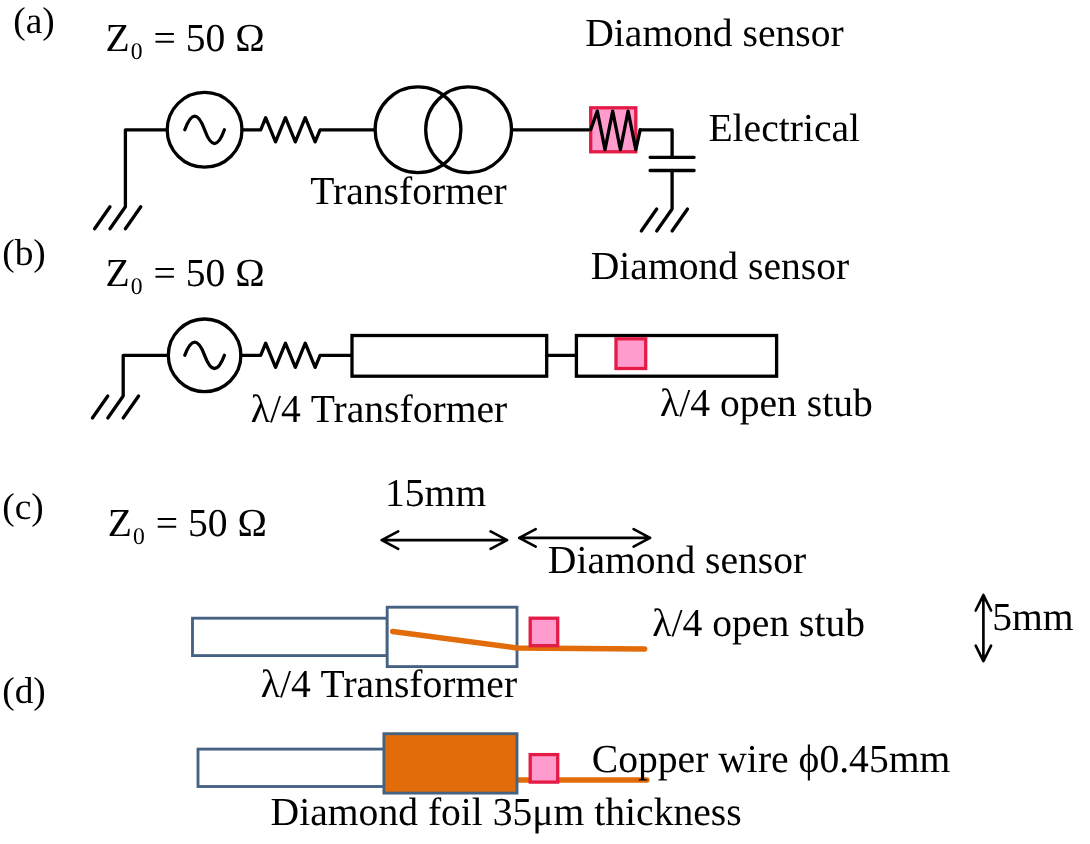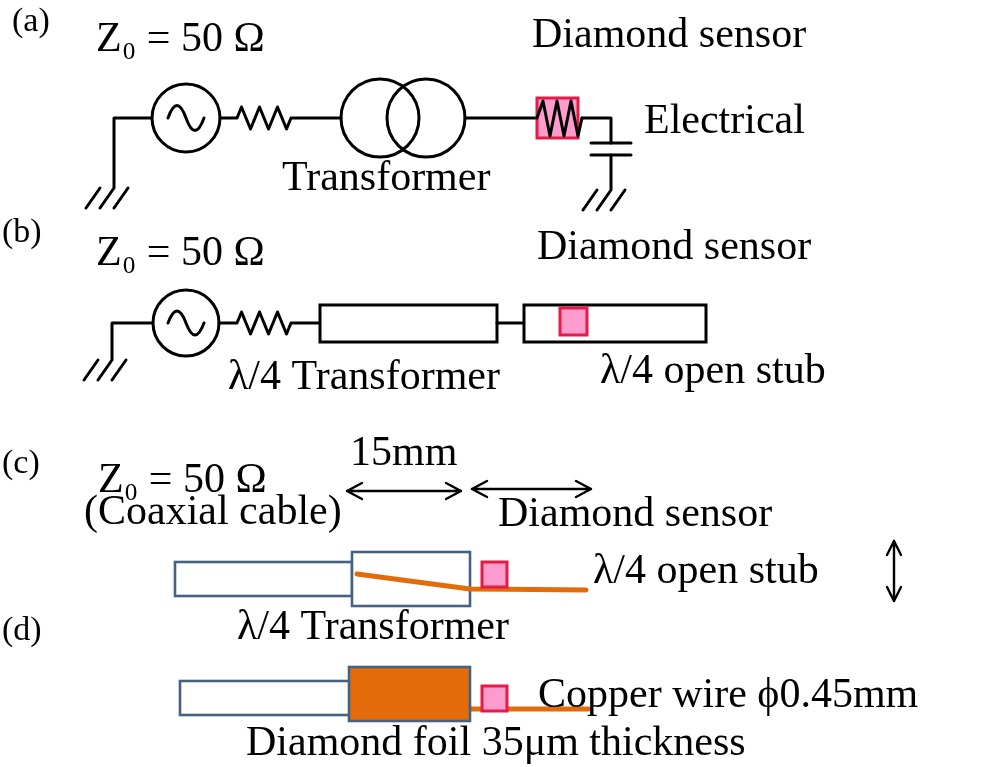--- a/index.html
+++ b/index.html
@@ -4,21 +4,21 @@
 <style>
   html,body{margin:0;padding:0;background:#fff;}
   #canvas{
     position:relative;width:991px;height:767px;
     background:var(--background,#fff);
     font-family:"Liberation Serif","DejaVu Serif",serif;
     color:var(--ink,#000);
     overflow:hidden;
   }
   #drawing{position:absolute;left:0;top:0;}
-  .lbl{position:absolute;white-space:nowrap;font-size:42px;line-height:1.04;}
+  .lbl{position:absolute;white-space:nowrap;font-size:36px;line-height:1.04;}
   .tag{font-size:34px;}
   .wire{stroke:var(--ink,#000);stroke-width:3;fill:none;stroke-linecap:round;stroke-linejoin:round;}
   .thin{stroke-width:2.4;}
   .comp{stroke:var(--ink,#000);stroke-width:3;fill:#fff;}
   .pinkbox{fill:var(--pink-fill,#ff9ccd);stroke:var(--pink-stroke,#e31b46);stroke-width:3;}
   .orangewire{stroke:var(--orange,#e16c09);stroke-width:5;fill:none;stroke-linecap:round;stroke-linejoin:round;}
   .bluebox{fill:#fff;stroke:var(--box-border,#466283);stroke-width:2.6;}
   .orangebox{fill:var(--orange,#e16c09);stroke:var(--box-border,#466283);stroke-width:2.6;}
 </style>
 </head>
@@ -80,22 +80,22 @@
 
   <div class="lbl tag" style="left:2px;top:213px">(b)</div>
   <div class="lbl" style="left:96px;top:230px">Z₀ = 50 Ω</div>
   <div class="lbl" style="left:537px;top:224px">Diamond sensor</div>
   <div class="lbl" style="left:228px;top:354px">λ/4 Transformer</div>
   <div class="lbl" style="left:600px;top:348px">λ/4 open stub</div>
 
   <div class="lbl tag" style="left:2px;top:444px">(c)</div>
   <div class="lbl" style="left:350px;top:430px">15mm</div>
   <div class="lbl" style="left:98px;top:457px">Z₀ = 50 Ω</div>
-  <div class="lbl" style="left:84px;top:489px">(Coaxial cable)</div>
   <div class="lbl" style="left:498px;top:491px">Diamond sensor</div>
   <div class="lbl" style="left:593px;top:548px">λ/4 open stub</div>
+  <div class="lbl" style="left:902px;top:543px">5mm</div>
   <div class="lbl" style="left:237px;top:604px">λ/4 Transformer</div>
 
   <div class="lbl tag" style="left:2px;top:611px">(d)</div>
   <div class="lbl" style="left:538px;top:672px">Copper wire ϕ0.45mm</div>
   <div class="lbl" style="left:246px;top:720px">Diamond foil 35μm thickness</div>
 
 </div>
 
 </body></html>

